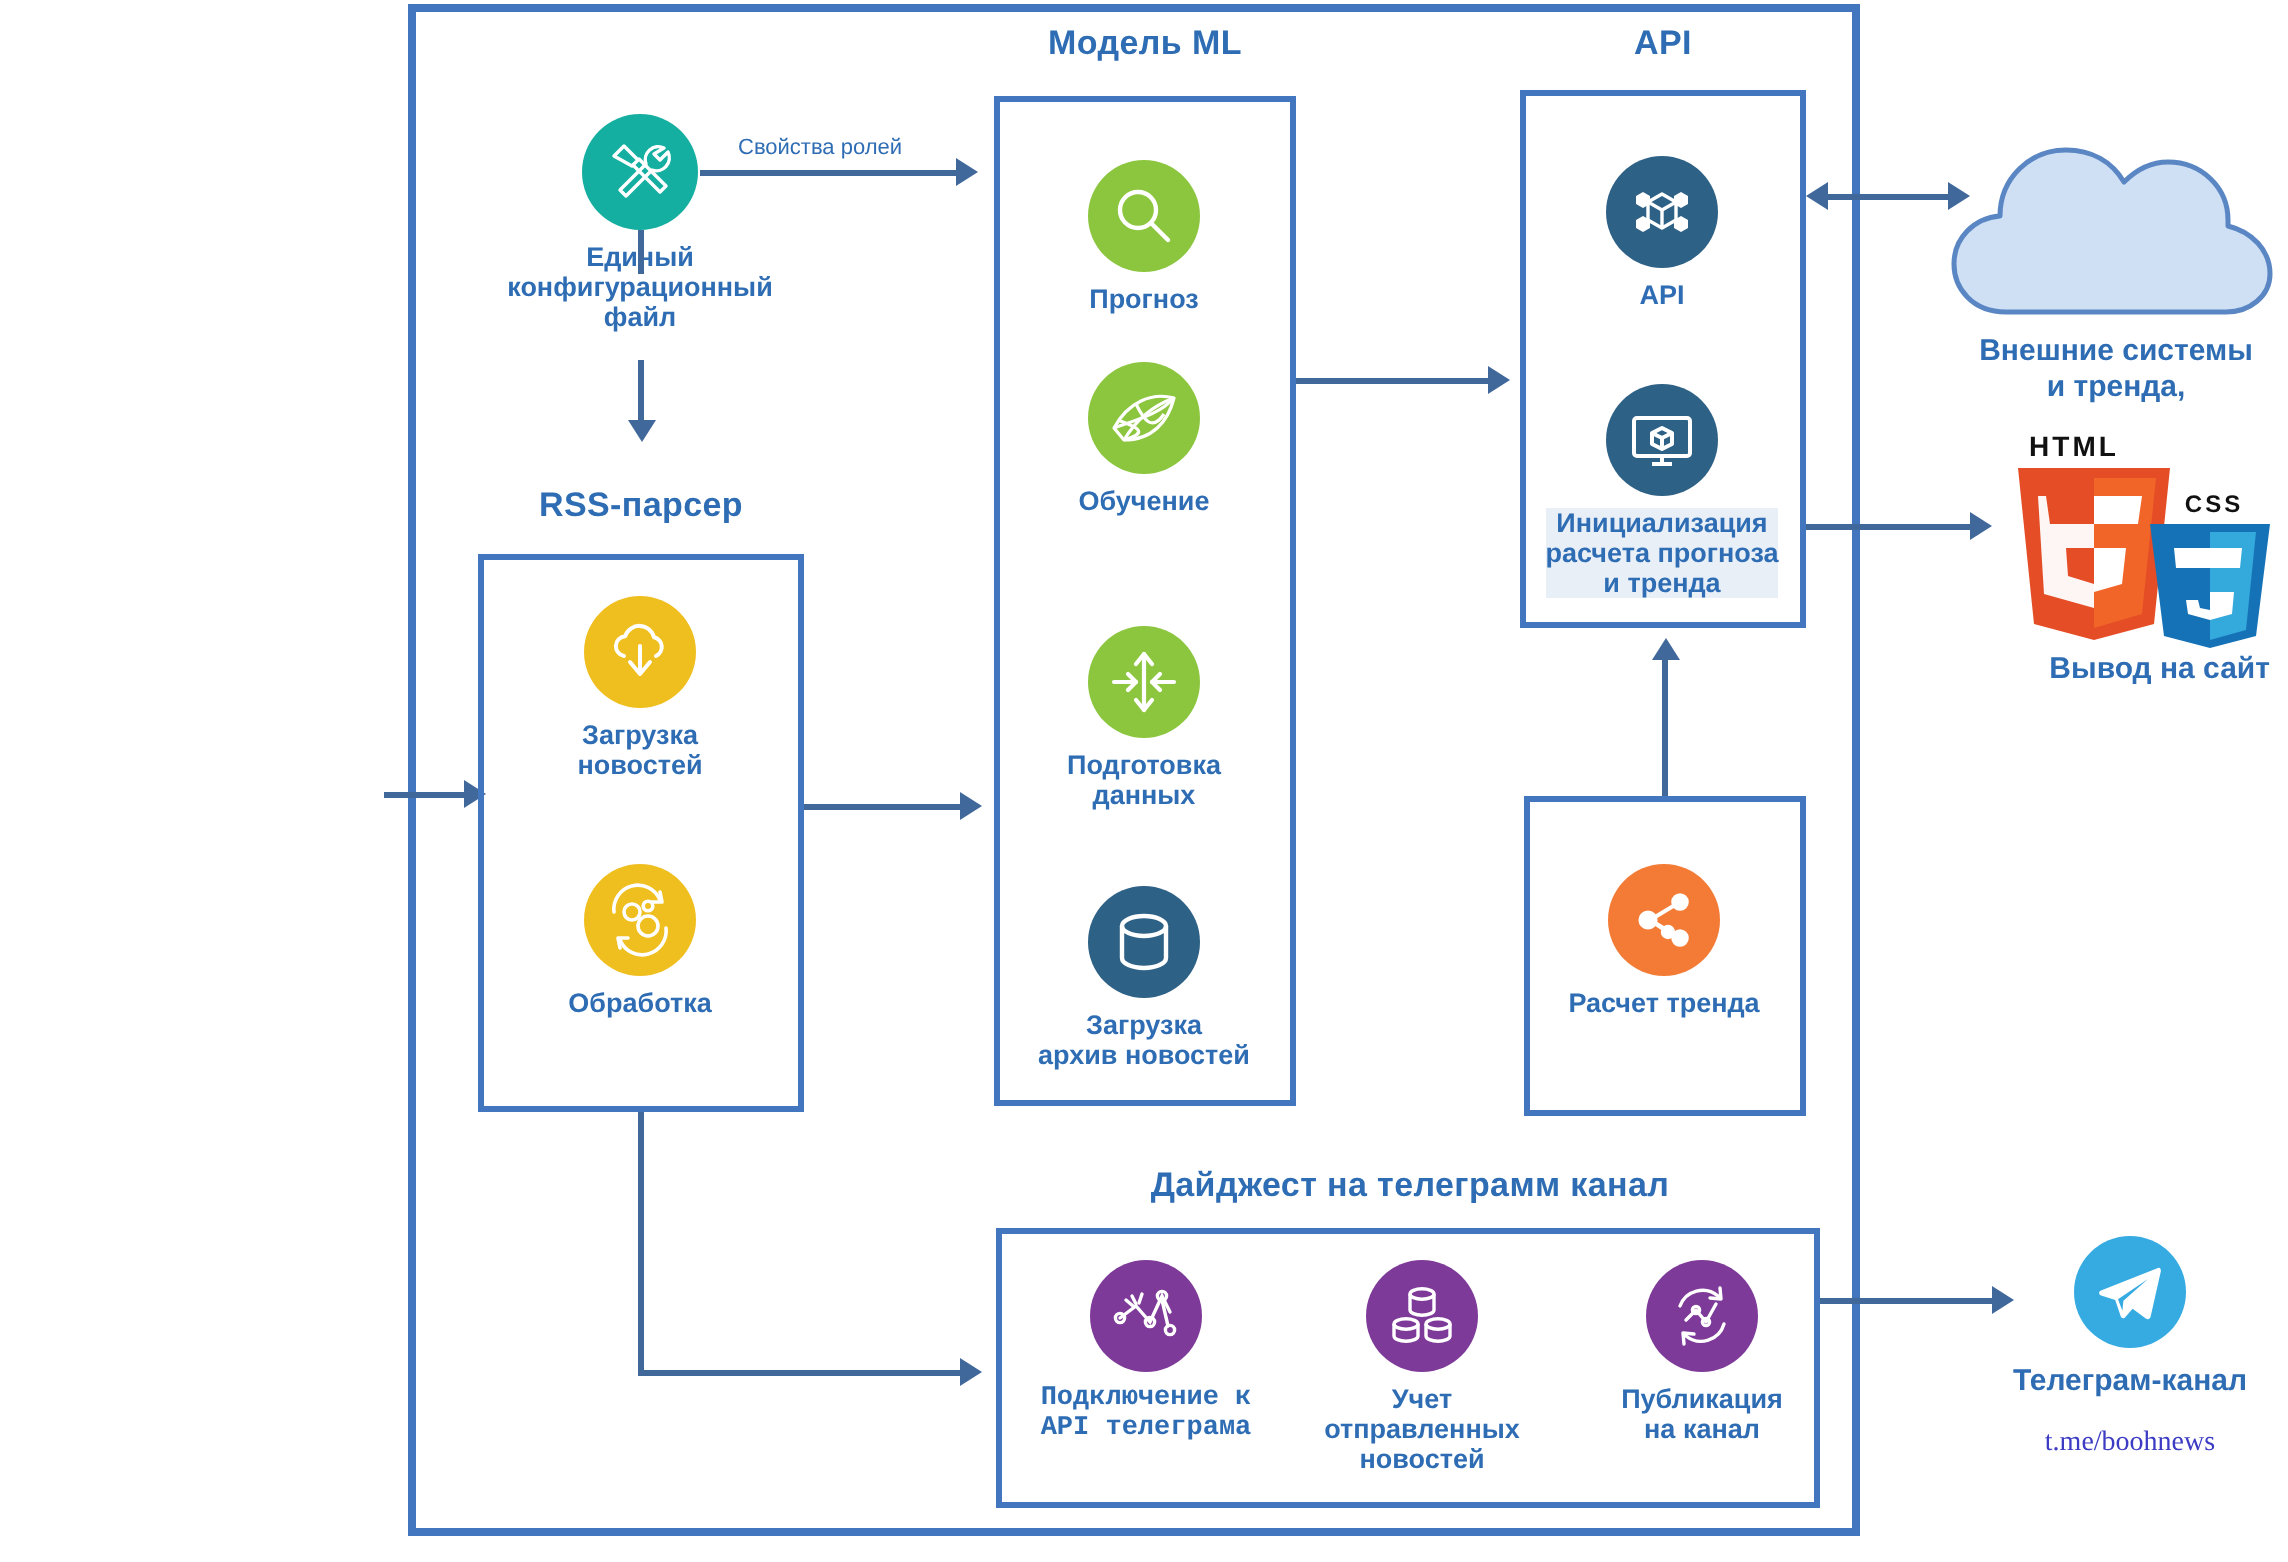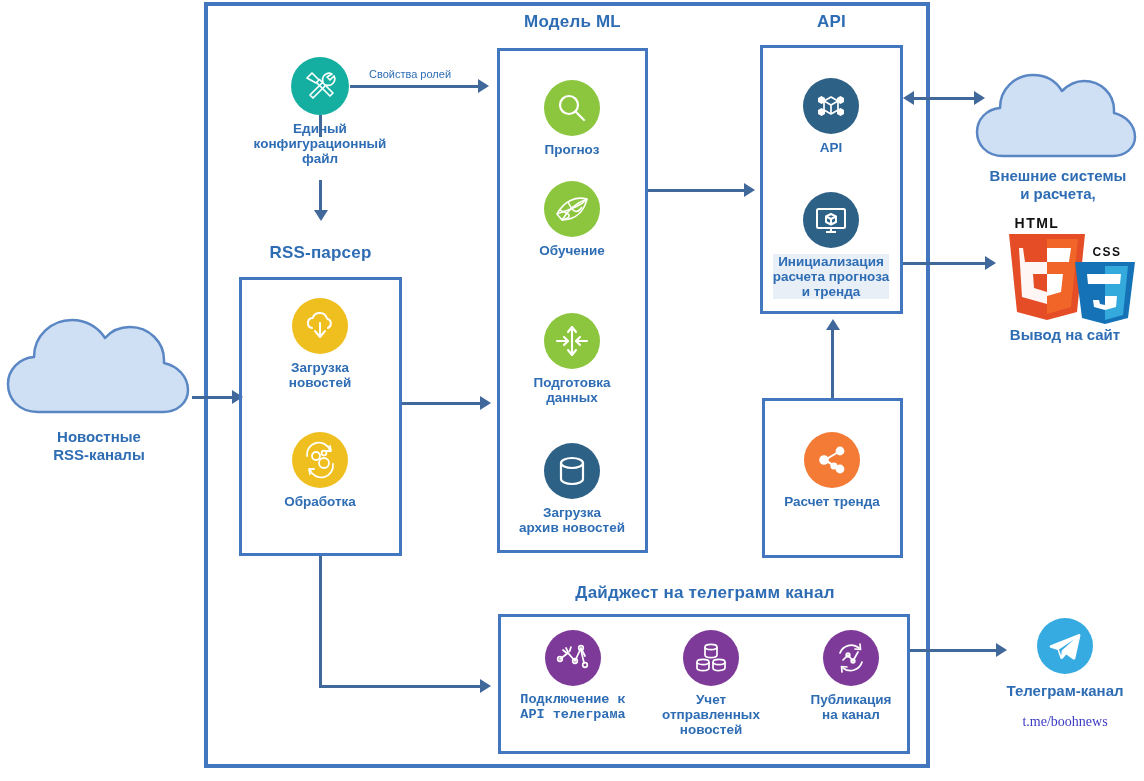--- a/index.html
+++ b/index.html
@@ -53,29 +53,20 @@
   }
   svg{display:block;overflow:visible;}
 </style>
 </head>
 <body>
 
 <div id="stage">
 
   <div class="abs outer-frame" style="left:204px;top:2px;width:726px;height:766px;"></div>
 
-  <div class="abs" style="left:6px;top:300px;width:186px;height:165px;">
-    <svg width="186" height="120" viewBox="0 0 186 120">
-      <path d="M32 112 C12 112 2 98 2 84 C2 70 13 58 28 57 C28 36 45 20 66 20 C80 20 92 27 99 38
-               C105 31 114 27 124 27 C143 27 158 42 158 60 C158 61 158 62 158 63
-               C172 66 182 77 182 90 C182 103 171 112 157 112 Z" fill="#CFE0F5" stroke="#5A87C4" stroke-width="2.5" stroke-linejoin="round"></path>
-    </svg>
-    <div class="cloud-caption" style="white-space:pre-line;margin-top:8px;">Новостные
-RSS-каналы</div>
-  </div>
 
   <div class="abs ln hline" style="left:192px;top:396px;width:44px;"></div>
   <div class="abs arrow-r" style="left:232px;top:390px;"></div>
 
   <div class="abs node" style="left:255px;top:57px;">
     <div class="disc d58" style="background:#14AFA0;">
       <svg width="34" height="34" viewBox="0 0 34 34" fill="none" stroke="#ffffff" stroke-width="1.7" stroke-linejoin="round" stroke-linecap="round">
         <path d="M4 9 L9 4 L16 11 L13 14 Z"></path>
         <path d="M13.5 13.5 L27 27 L30 24 L16.5 10.5"></path>
         <path d="M29 5 a6.5 6.5 0 0 0-9 8 L7 26 l3 3 L23 16 a6.5 6.5 0 0 0 8-9 l-4 4 -3-3 z"></path>
@@ -302,41 +293,41 @@
   <div class="abs ln hline" style="left:910px;top:649px;width:90px;"></div>
   <div class="abs arrow-r" style="left:996px;top:643px;"></div>
 
   <div class="abs" style="left:975px;top:58px;width:166px;height:140px;">
     <svg width="166" height="105" viewBox="0 0 166 105">
       <path d="M28 98 C11 98 2 86 2 74 C2 61 12 51 25 50 C25 31 40 17 58 17 C71 17 81 23 87 33
                C93 27 100 23 109 23 C126 23 139 36 139 52 C139 53 139 54 139 55
                C151 58 160 67 160 79 C160 90 150 98 138 98 Z" fill="#CFE0F5" stroke="#5A87C4" stroke-width="2.5" stroke-linejoin="round"></path>
     </svg>
     <div class="cloud-caption" style="white-space:pre-line;margin-top:4px;">Внешние системы
-и расчета,</div>
+и тренда,</div>
   </div>
 
   <div class="abs" style="left:995px;top:212px;width:140px;height:140px;">
     <svg width="140" height="108" viewBox="0 0 140 108">
 
       <text x="42" y="16" font-family="'Liberation Sans',sans-serif" font-size="14" font-weight="bold" letter-spacing="1.5" fill="#111111" text-anchor="middle">HTML</text>
 
       <path d="M14 22 L22 100 L52 108 L82 100 L90 22 Z" fill="#E44D26"></path>
       <path d="M52 27 L52 102 L76 95 L83 27 Z" fill="#F16529"></path>
       <path d="M52 36 L28 36 L30 50 L52 50 L52 62 L38 62 L39 76 L52 80 L52 92 L27 85 L24 36 Z" fill="#FFFFFF" opacity=".95"></path>
       <path d="M52 36 L76 36 L74 50 L52 50 Z M52 62 L68 62 L66 80 L52 84 Z" fill="#FFFFFF"></path>
 
       <text x="112" y="44" font-family="'Liberation Sans',sans-serif" font-size="12" font-weight="bold" letter-spacing="1.5" fill="#111111" text-anchor="middle">CSS</text>
 
       <path d="M80 50 L87 106 L110 112 L133 106 L140 50 Z" fill="#1572B6"></path>
       <path d="M110 54 L110 108 L128 103 L133 54 Z" fill="#33A9DC"></path>
       <path d="M110 62 L92 62 L93 72 L110 72 L110 62 Z" fill="#FFFFFF"></path>
       <path d="M110 62 L126 62 L125 72 L110 72 Z M110 84 L122 84 L121 95 L110 98 L99 95 L98 88 L104 88 L105 92 L110 93 Z" fill="#FFFFFF"></path>
     </svg>
-    <div class="cloud-caption" style="margin-top:6px;">Вывод на сайт</div>
+    <div class="cloud-caption" style="margin-top:6px;text-align:right;">Вывод на сайт</div>
   </div>
 
   <div class="abs" style="left:985px;top:618px;width:160px;height:140px;">
     <div style="display:flex;justify-content:center;">
       <div class="disc" style="width:56px;height:56px;background:#35ABE2;">
         <svg width="34" height="30" viewBox="0 0 34 30" fill="#ffffff">
           <path d="M31 3 L2.5 14.2 C1.2 14.7 1.3 16.4 2.6 16.8 L9.6 19 L12.4 27.3
                    C12.7 28.2 13.9 28.4 14.5 27.7 L18.3 23.4 L24.9 28.3
                    C25.8 29 27.1 28.5 27.3 27.4 L32.4 4.7 C32.6 3.5 31.9 2.6 31 3 Z
                    M26 8.5 L13.7 19.4 L13.2 24.4 L11 18.6 Z"></path>

